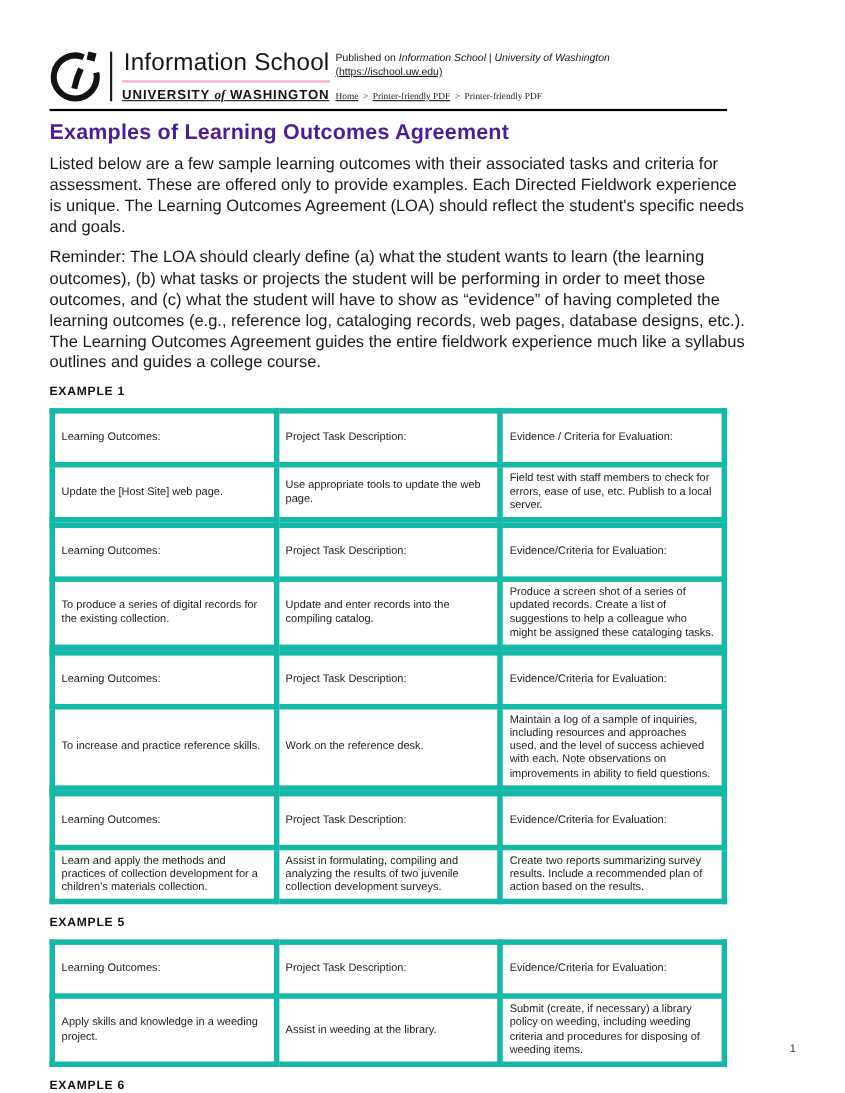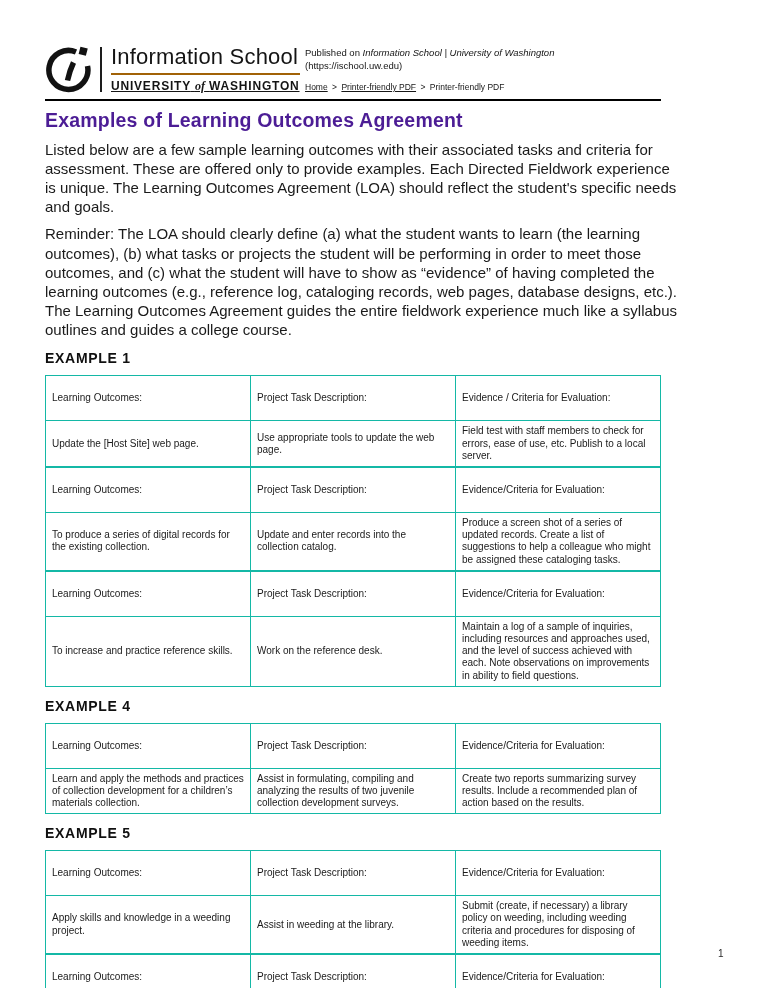--- a/index.html
+++ b/index.html
@@ -14,56 +14,57 @@
     overflow:hidden;
   }
   
   .header { display:flex; align-items:flex-start; }
   .logo-group { display:flex; align-items:stretch; width:258px; flex:none; }
   .logo-mark { width:48px; height:48px; flex:none; }
   .logo-sep { width:2px; background:#1d1d1d; margin:2px 9px 2px 7px; flex:none; }
   .brand-text { display:flex; flex-direction:column; justify-content:flex-start; }
   .brand-name {
     font-size:22px; letter-spacing:0.2px; color:#141414;
-    line-height:1.1; padding-bottom:4px; border-bottom:2px solid #a16207;
+    line-height:1.1; padding-bottom:4px; border-bottom:2px solid #f9a8d4;
     white-space:nowrap;
+    text-align:right;
   }
   .brand-univ {
     font-size:12px; font-weight:bold; letter-spacing:0.8px;
     padding-top:4px; white-space:nowrap; color:#141414;text-decoration:underline;
   }
   .brand-univ .of { font-family:"Liberation Serif",serif; font-style:italic; font-weight:bold; letter-spacing:0; }
   .pub-group { margin-left:2px; padding-top:2px; font-size:9.5px; line-height:1.35; color:#161616; }
   .pub-site { font-style:italic; }
-  .pub-url { color:#161616; cursor:pointer;text-align:right; }
-  .breadcrumb { margin-top:9px; font-size:8.5px; color:#161616; }
+  .pub-url { color:#161616; text-decoration:underline; cursor:pointer;text-align:right; }
+  .breadcrumb { margin-top:9px; font-size:8.5px; color:#161616;font-family:Liberation Serif, serif; }
   .bc-link { color:#161616; text-decoration:underline; cursor:pointer; }
   .bc-sep { margin:0 2px; }
   
   .rule { width:616px; border-top:2px solid #000; margin-top:5px; height:0; }
   h1.doc-title {
     margin:8px 0 0 0; font-size:19.5px; font-weight:bold;
     letter-spacing:0.2px; color:#4c1d95; line-height:1.15;
   }
   p.intro { margin:8px 0 0 0; width:637px; font-size:15px; line-height:1.28; }
   p.reminder { margin:8px 0 0 0; width:643px; font-size:15px; line-height:1.28; }
   
   .ex-heading {
-    margin:11px 0 9px 0; font-size:14px; font-weight:bold;
+    margin:11px 0 9px 0; font-size:11px; font-weight:bold;
     letter-spacing:0.7px; color:#101010;
   }
   .table-clip { width:620px; }
   .truncated .table-clip { height:34px; overflow:hidden; }
   table.loa-table {
     width:616px; border-collapse:collapse; table-layout:fixed;
     border:1.5px solid #454545;
     font-size:10px; color:#1a1a1a;
   }
   table.loa-table td {
-    border:1px solid #14b8a6;
+    border:5px solid #14b8a6;
     padding:4px 6px;
     vertical-align:middle;
     line-height:1.22;
     width:33.33%;
     word-wrap:break-word;
   }
   tr.head-row td { height:36px; }
   
   .page-number {
     position:absolute; left:718px; top:948px;
@@ -135,21 +136,21 @@
         <div class="table-clip">
           <table class="loa-table">
             <tbody>
               <tr class="head-row">
                 <td>Learning Outcomes:</td>
                 <td>Project Task Description:</td>
                 <td>Evidence/Criteria for Evaluation:</td>
               </tr>
               <tr class="data-row">
                 <td>To produce a series of digital records  for the existing collection.</td>
-                <td>Update and enter records into the collection catalog.</td>
+                <td>Update and enter records into the compiling catalog.</td>
                 <td>Produce a screen shot of a series of  updated records.  Create a list of suggestions to help a colleague who might be assigned these cataloging tasks.</td>
               </tr>
             </tbody>
           </table>
         </div>
       </section>
       <section>
         <div class="table-clip">
           <table class="loa-table">
             <tbody>
@@ -161,21 +162,20 @@
               <tr class="data-row">
                 <td>To  increase and practice reference skills.</td>
                 <td>Work on the reference desk.</td>
                 <td>Maintain a log of a sample of inquiries, including resources and approaches used, and the level of success achieved with each. Note observations on improvements in ability to field questions.</td>
               </tr>
             </tbody>
           </table>
         </div>
       </section>
       <section>
-        <h3 class="ex-heading">EXAMPLE 4</h3>
         <div class="table-clip">
           <table class="loa-table">
             <tbody>
               <tr class="head-row">
                 <td>Learning Outcomes:</td>
                 <td>Project Task Description:</td>
                 <td>Evidence/Criteria for Evaluation:</td>
               </tr>
               <tr class="data-row">
                 <td>Learn and apply the methods and practices of collection development for a children’s materials collection.</td>
@@ -199,20 +199,21 @@
               <tr class="data-row">
                 <td>Apply skills and knowledge in a weeding project.</td>
                 <td>Assist in weeding at the library.</td>
                 <td>Submit (create, if necessary) a library policy on weeding, including weeding criteria and procedures for disposing of weeding items.</td>
               </tr>
             </tbody>
           </table>
         </div>
       </section>
       <section class="truncated">
+        <h3 class="ex-heading">EXAMPLE 6</h3>
         <div class="table-clip">
           <table class="loa-table">
             <tbody>
               <tr class="head-row">
                 <td>Learning Outcomes:</td>
                 <td>Project Task Description:</td>
                 <td>Evidence/Criteria for Evaluation:</td>
               </tr>
             </tbody>
           </table>

